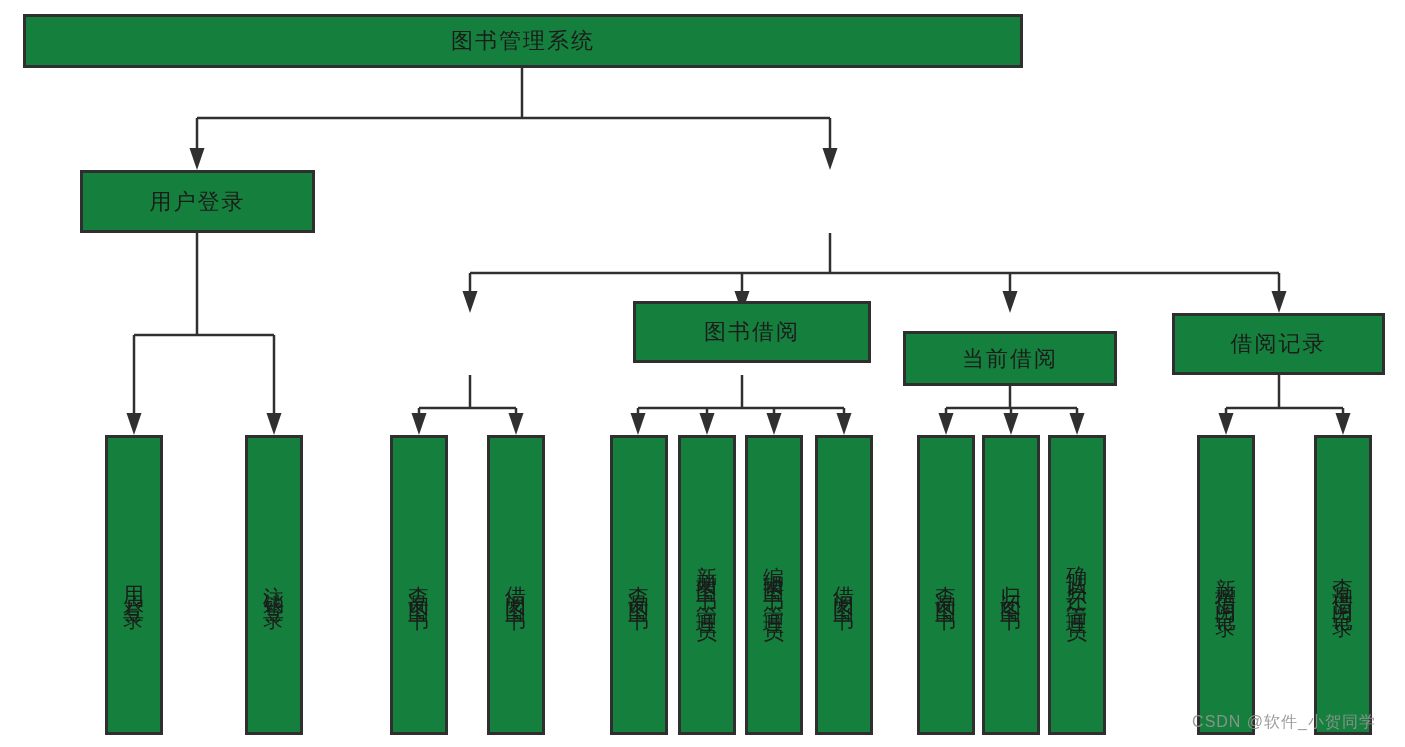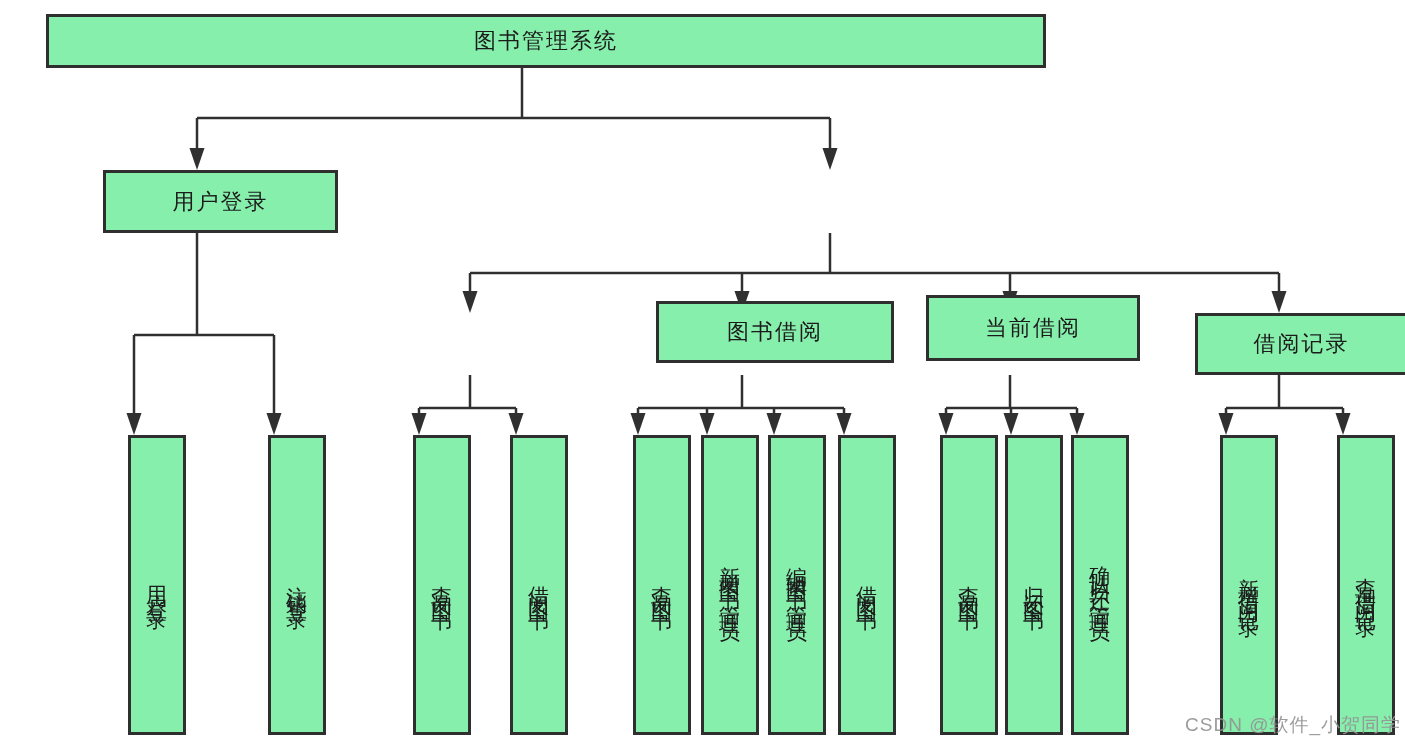--- a/index.html
+++ b/index.html
@@ -13,48 +13,47 @@
   }
   .connectors {
     position: absolute;
     left: 0; top: 0;
     width: 1405px; height: 747px;
     z-index: 0;
   }
   .node {
     position: absolute;
     box-sizing: border-box;
-    background: #86efac;
+    background: #15803d;
     border: 3px solid #2f2f2f;
     display: flex;
     align-items: center;
     justify-content: center;
     color: #1b1b1b;
     z-index: 1;
-    margin-left: 23px;
   }
   .node .lbl {
     font-size: 22px;
     letter-spacing: 2px;
     line-height: 1;
     white-space: nowrap;
   }
   .leaf .lbl {
     writing-mode: vertical-rl;
     text-orientation: mixed;
     font-size: 21px;
     letter-spacing: 8px;
     line-height: 1;
     white-space: normal;
   }
   .watermark {
     position: absolute;
-    right: 4px;
+    right: 29px;
     top: 712px;
-    font-size: 19px;
+    font-size: 16px;
     color: rgba(148,148,148,0.92);
     z-index: 3;
     letter-spacing: 1px;
     white-space: nowrap;
   }
 </style>
 </head>
 <body>
 
 <div class="canvas">
@@ -133,21 +132,21 @@
     <span class="lbl">图书管理系统</span>
   </div>
 
   <div class="node" style="left:80px; top:170px; width:235px; height:63px;">
     <span class="lbl">用户登录</span>
   </div>
 
   <div class="node" style="left:633px; top:301px; width:238px; height:62px;">
     <span class="lbl">图书借阅</span>
   </div>
-  <div class="node" style="left:903px; top:295px; width:214px; height:66px;">
+  <div class="node" style="left:903px; top:331px; width:214px; height:55px;">
     <span class="lbl">当前借阅</span>
   </div>
   <div class="node" style="left:1172px; top:313px; width:213px; height:62px;">
     <span class="lbl">借阅记录</span>
   </div>
 
   <div class="node leaf" style="left:105px; top:435px; width:58px; height:300px;">
     <span class="lbl">用户登录</span>
   </div>
   <div class="node leaf" style="left:245px; top:435px; width:58px; height:300px;">

